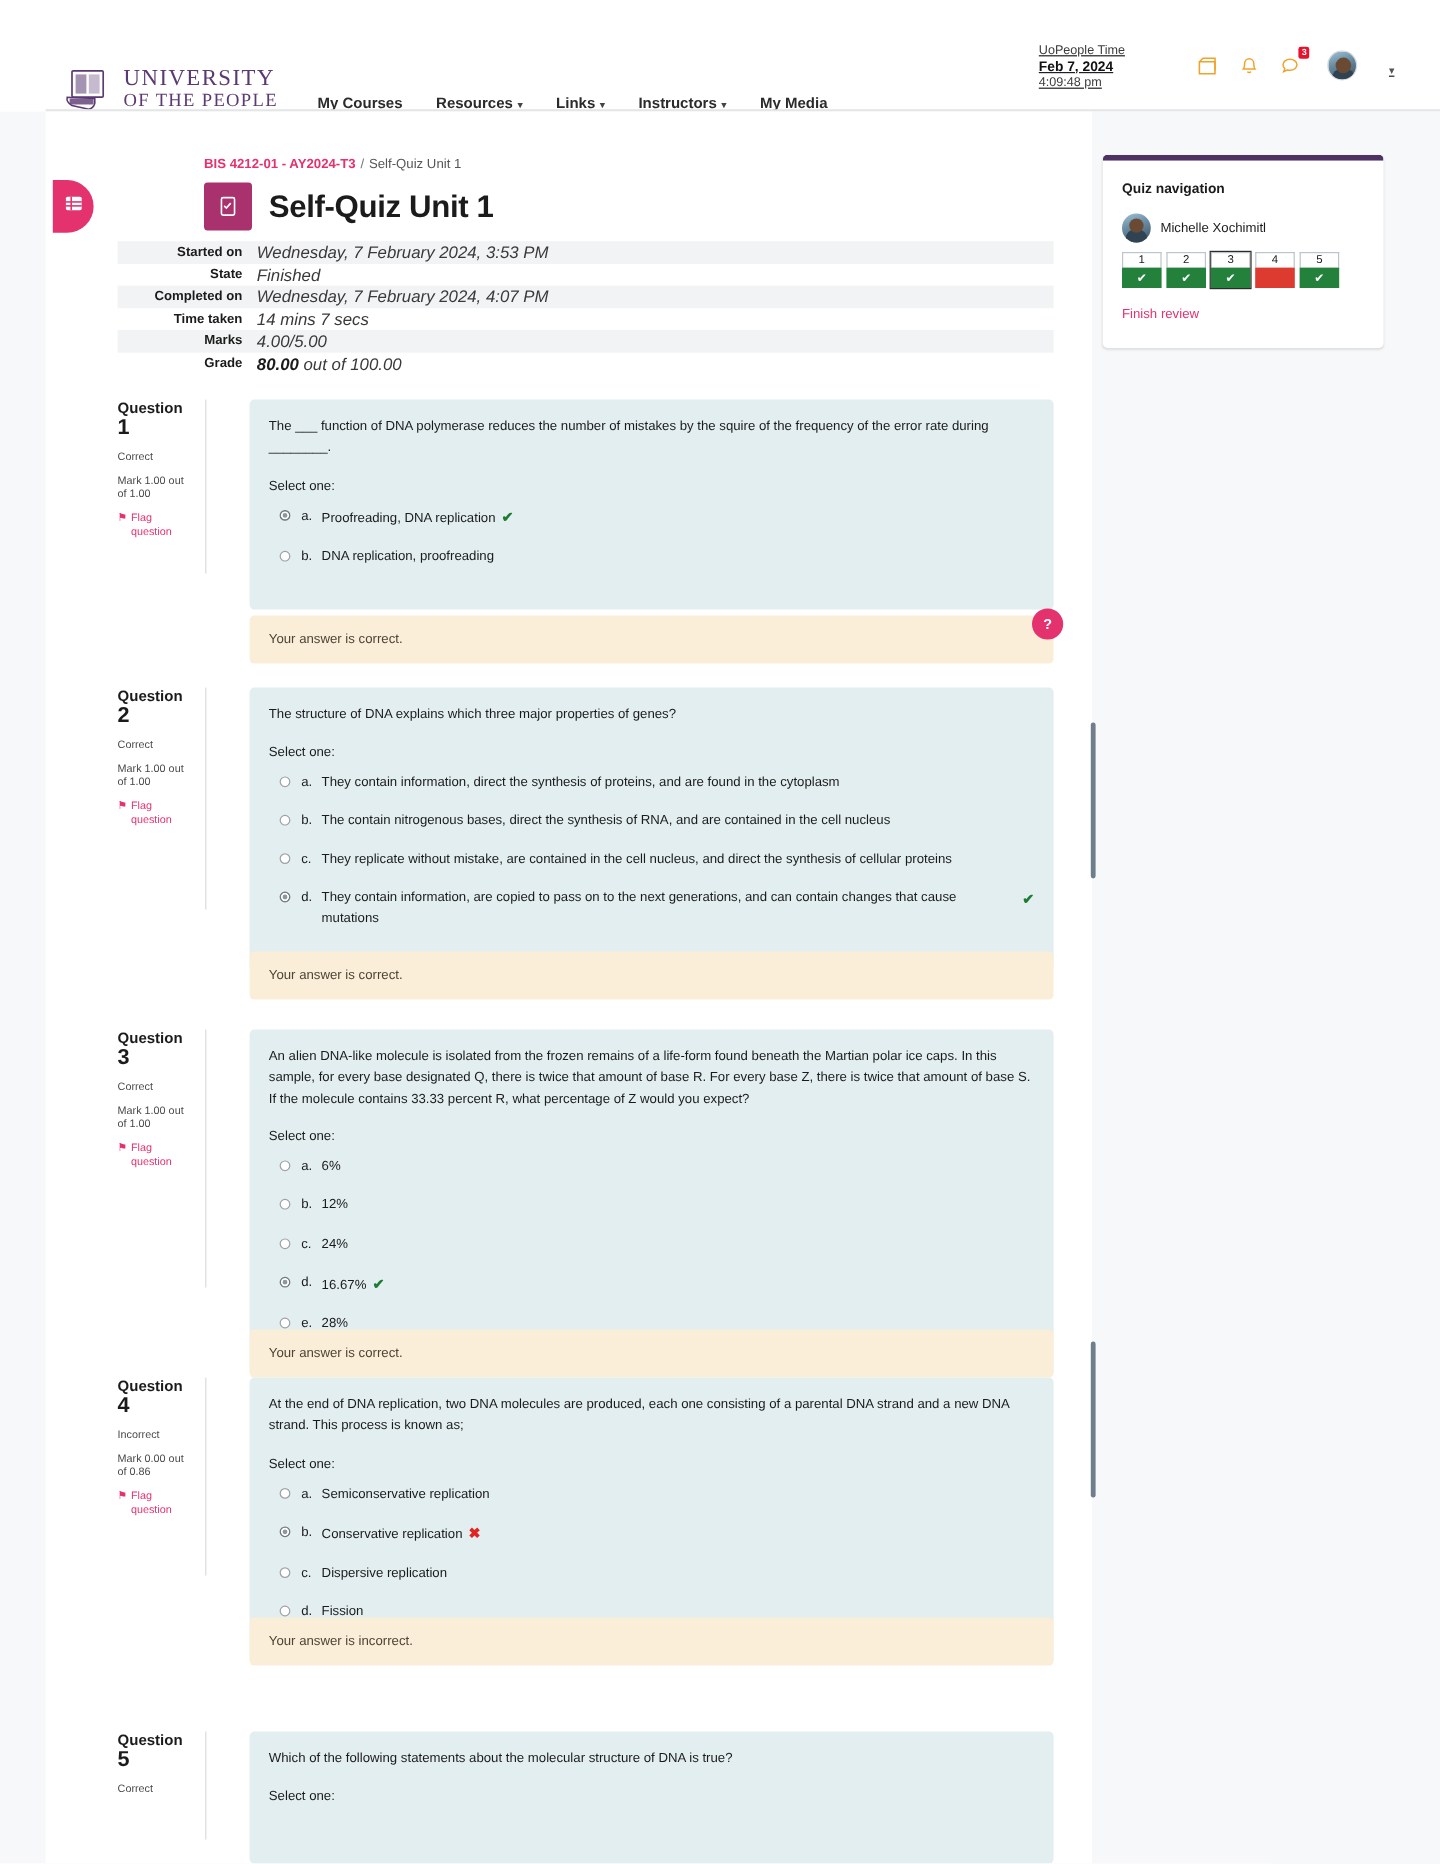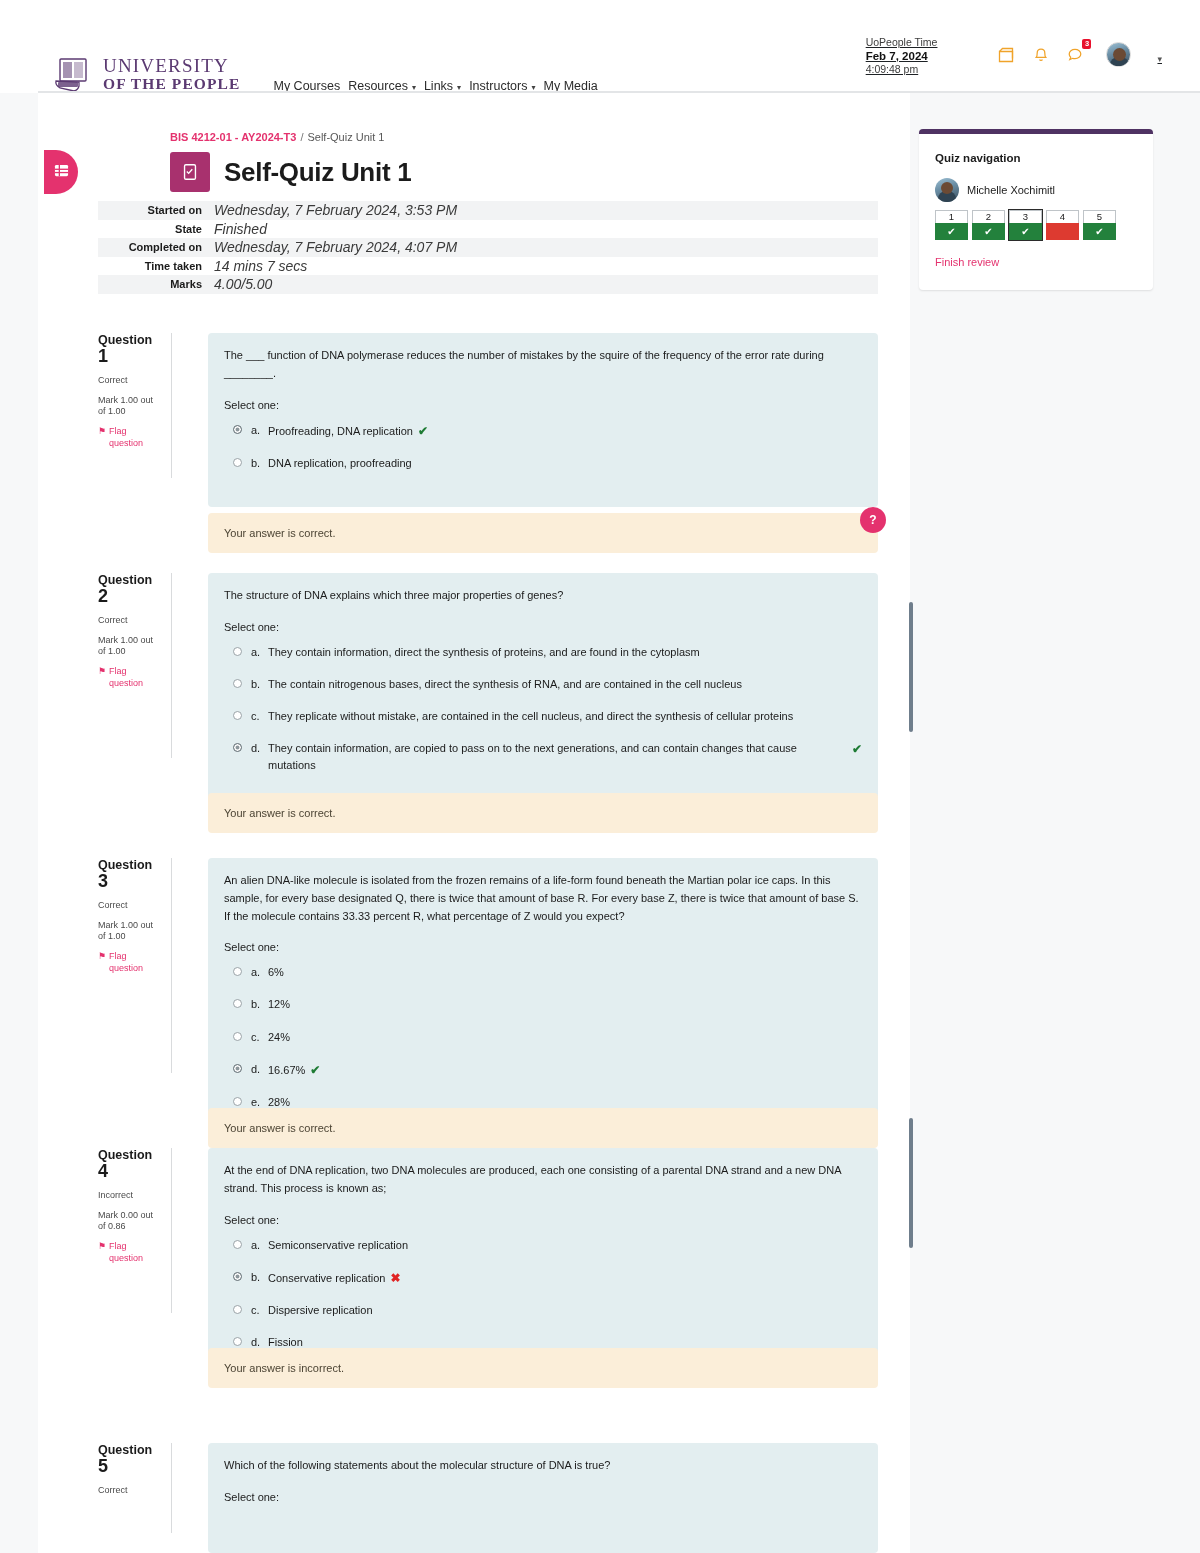--- a/index.html
+++ b/index.html
@@ -17,23 +17,23 @@
     position: absolute; left: 0; top: 0; width: 1200px; height: 93px;
     background: #ffffff;
     display: flex; align-items: flex-end;
   }
   .brand { display: flex; align-items: center; margin-left: 52px; }
   .crest {
     width: 42px; height: 38px; position: relative; margin-right: 9px;
   }
   .brand-text { line-height: 1.05; color: #5b3a72; }
   .brand-text .l1 { font-size: 19px; letter-spacing: 1.2px; font-family: "Liberation Serif", serif; }
-  .brand-text .l2 { font-size: 15.5px; letter-spacing: 1.1px; font-family: "Liberation Serif", serif; font-weight: bold; }
-
-  .mainmenu { display: flex; align-items: center; gap: 8px; margin-left: 33px; margin-top: 2px; }
+  .brand-text .l2 { font-size: 15.5px; letter-spacing: 1.1px; font-family: "Liberation Serif", serif; }
+
+  .mainmenu { display: flex; align-items: center; gap: 28px; margin-left: 33px; margin-top: 2px; font-weight: bold; }
   .mainmenu a {
     font-size: 12.5px; color: #2b2b2b; text-decoration: none; white-space: nowrap;
     display: inline-flex; align-items: center; gap: 4px;
   }
   .caret { font-size: 8px; color: #444; position: relative; top: 1px; }
 
   .topright { position: absolute; right: 38px; top: 36px; display: flex; align-items: flex-start; gap: 0; text-decoration: underline; }
   .uptime { text-align: left; line-height: 1.22; margin-right: 60px; }
   .uptime .t1 { font-size: 10.5px; color: #3c3c3c; }
   .uptime .t2 { font-size: 11.5px; color: #111; font-weight: bold; }
@@ -309,20 +309,24 @@
           <td>Wednesday, 7 February 2024, 4:07 PM</td>
         </tr>
         <tr>
           <th>Time taken</th>
           <td>14 mins 7 secs</td>
         </tr>
         <tr>
           <th>Marks</th>
           <td>4.00/5.00</td>
         </tr>
+        <tr>
+          <th>Grade</th>
+          <td><b>80.00</b> out of 100.00</td>
+        </tr>
       </tbody>
   </table>
 
   <div id="questions-root">
       <div class="question" style="top: 333px;">
         <div class="qinfo" style="min-height: 145px;">
           <div class="qnum-label">Question</div>
           <div class="qnum">1</div>
           <div class="qstate">Correct</div>
           <div class="qmark">Mark 1.00 out of 1.00</div>

